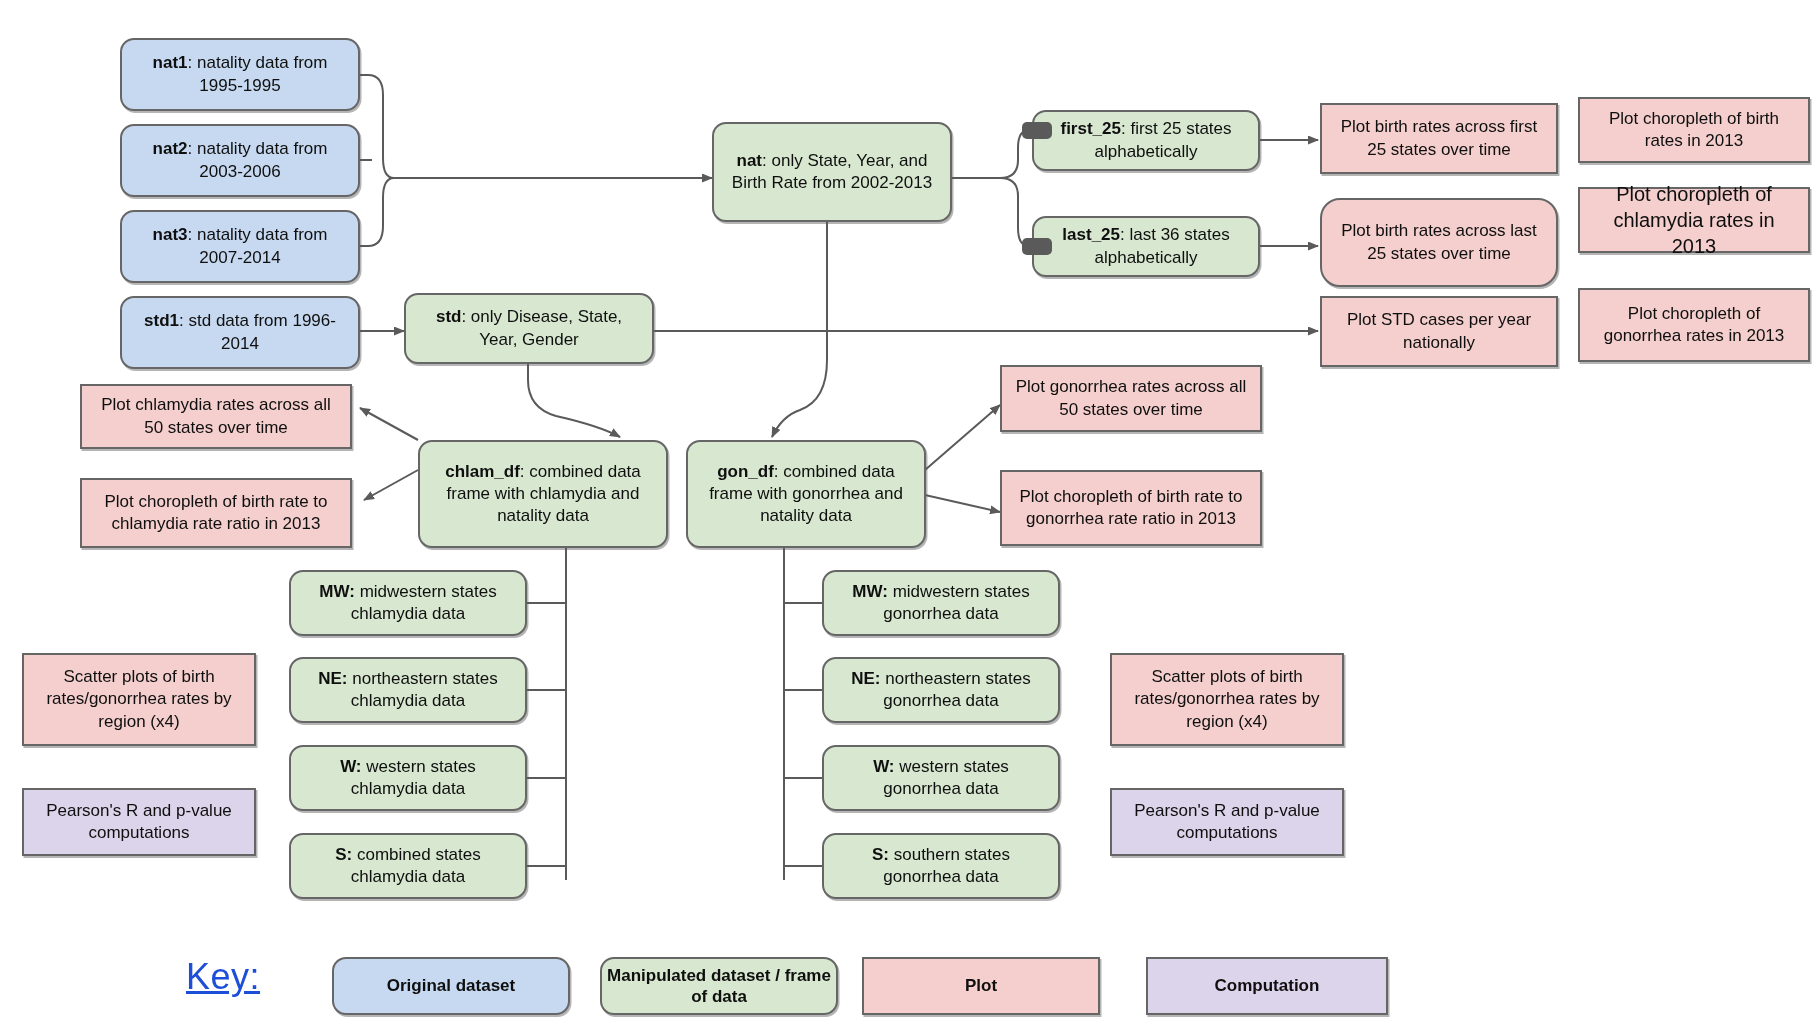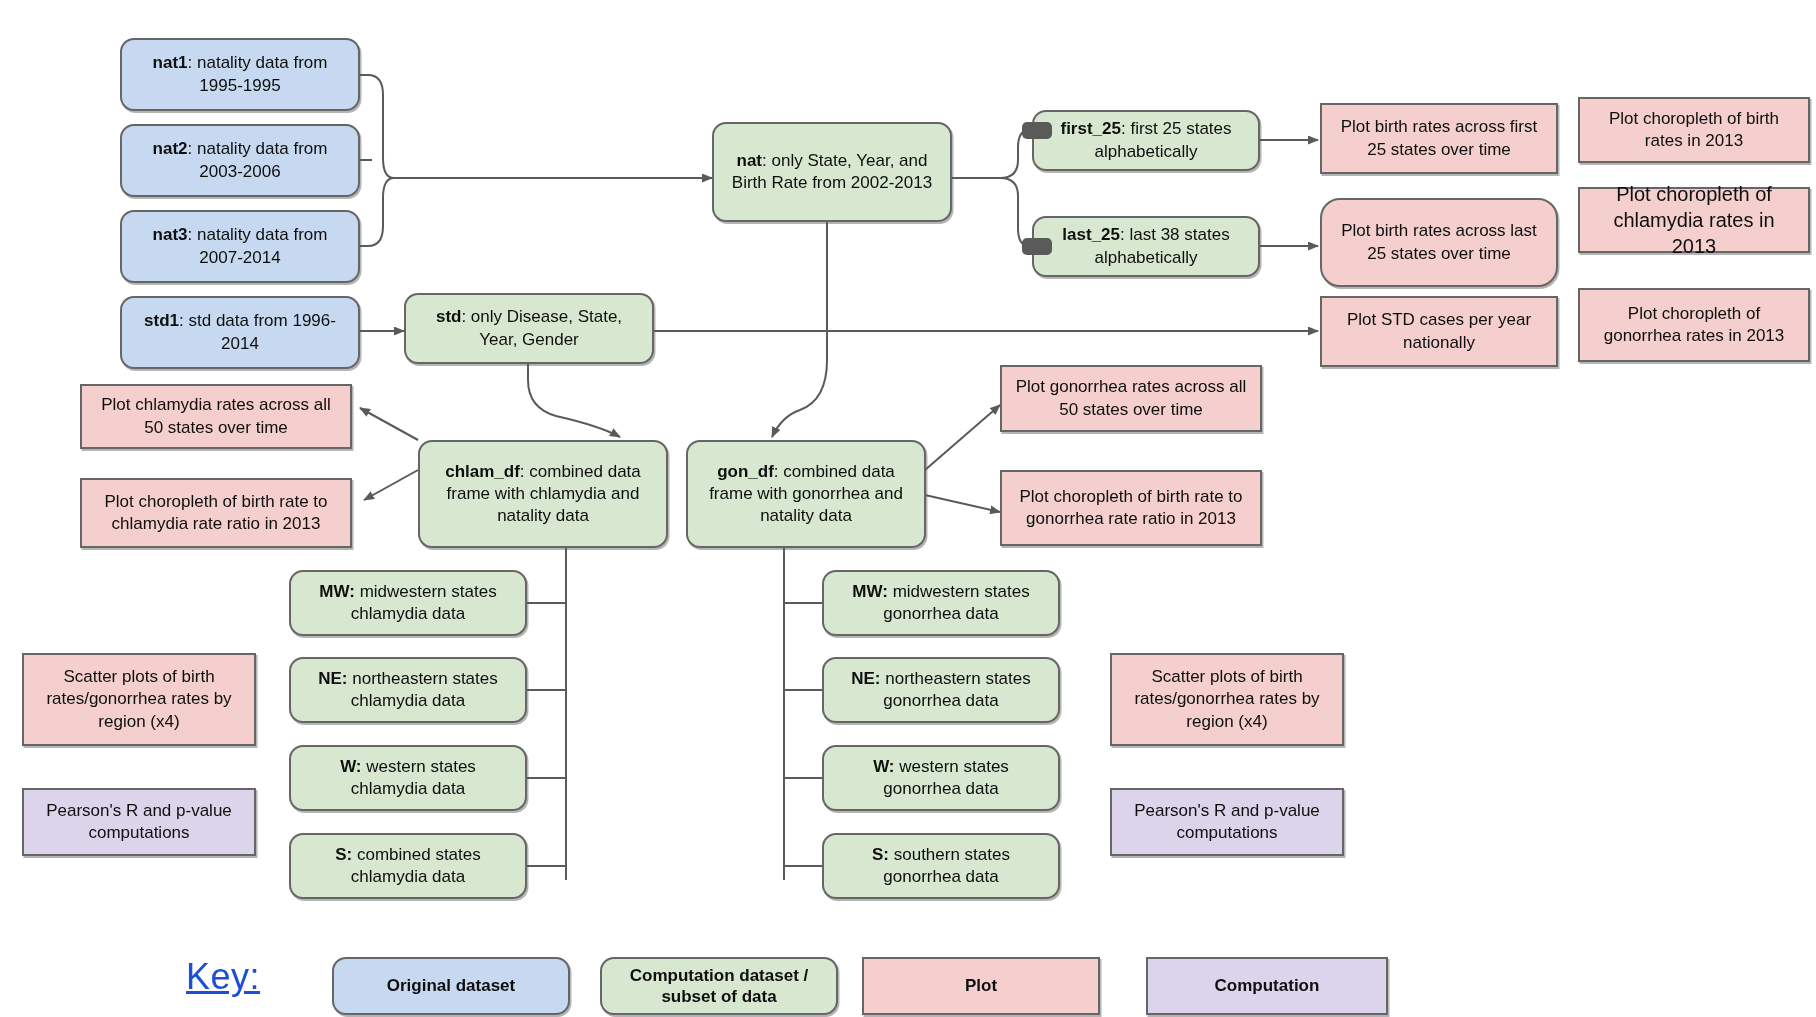--- a/index.html
+++ b/index.html
@@ -173,21 +173,21 @@
     <span class="t"><b>nat</b><span>: only State, Year, and Birth Rate from 2002-2013</span></span>
   </div>
   <div class="node manip" style="left:404px;top:293px;width:250px;height:71px;">
     <span class="t"><b>std</b><span>: only Disease, State, Year, Gender</span></span>
   </div>
 
   <div class="node manip" style="left:1032px;top:110px;width:228px;height:61px;">
     <span class="t"><b>first_25</b><span>: first 25 states alphabetically</span></span>
   </div>
   <div class="node manip" style="left:1032px;top:216px;width:228px;height:61px;">
-    <span class="t"><b>last_25</b><span>: last 38 states alphabetically</span></span>
+    <span class="t"><b>last_25</b><span>: last 36 states alphabetically</span></span>
   </div>
 
   <div class="node manip" style="left:418px;top:440px;width:250px;height:108px;">
     <span class="t"><b>chlam_df</b><span>: combined data frame with chlamydia and natality data</span></span>
   </div>
   <div class="node manip" style="left:686px;top:440px;width:240px;height:108px;">
     <span class="t"><b>gon_df</b><span>: combined data frame with gonorrhea and natality data</span></span>
   </div>
 
   <div class="node manip" style="left:289px;top:570px;width:238px;height:66px;">
@@ -264,21 +264,21 @@
     <span class="t">Pearson's R and p-value computations</span>
   </div>
 
   <div id="legend">
     <div class="key-label" style="top:31px;">Key:</div>
 
     <div class="legend-box lg-orig" style="left:332px;top:32px;width:238px;height:58px;">
       <span>Original dataset</span>
     </div>
     <div class="legend-box lg-manip" style="left:600px;top:32px;width:238px;height:58px;">
-      <span>Computation dataset / subset of data</span>
+      <span>Manipulated dataset / frame of data</span>
     </div>
     <div class="legend-box lg-plot" style="left:862px;top:32px;width:238px;height:58px;">
       <span>Plot</span>
     </div>
     <div class="legend-box lg-comp" style="left:1146px;top:32px;width:242px;height:58px;">
       <span>Computation</span>
     </div>
   </div>
 
 </div>

